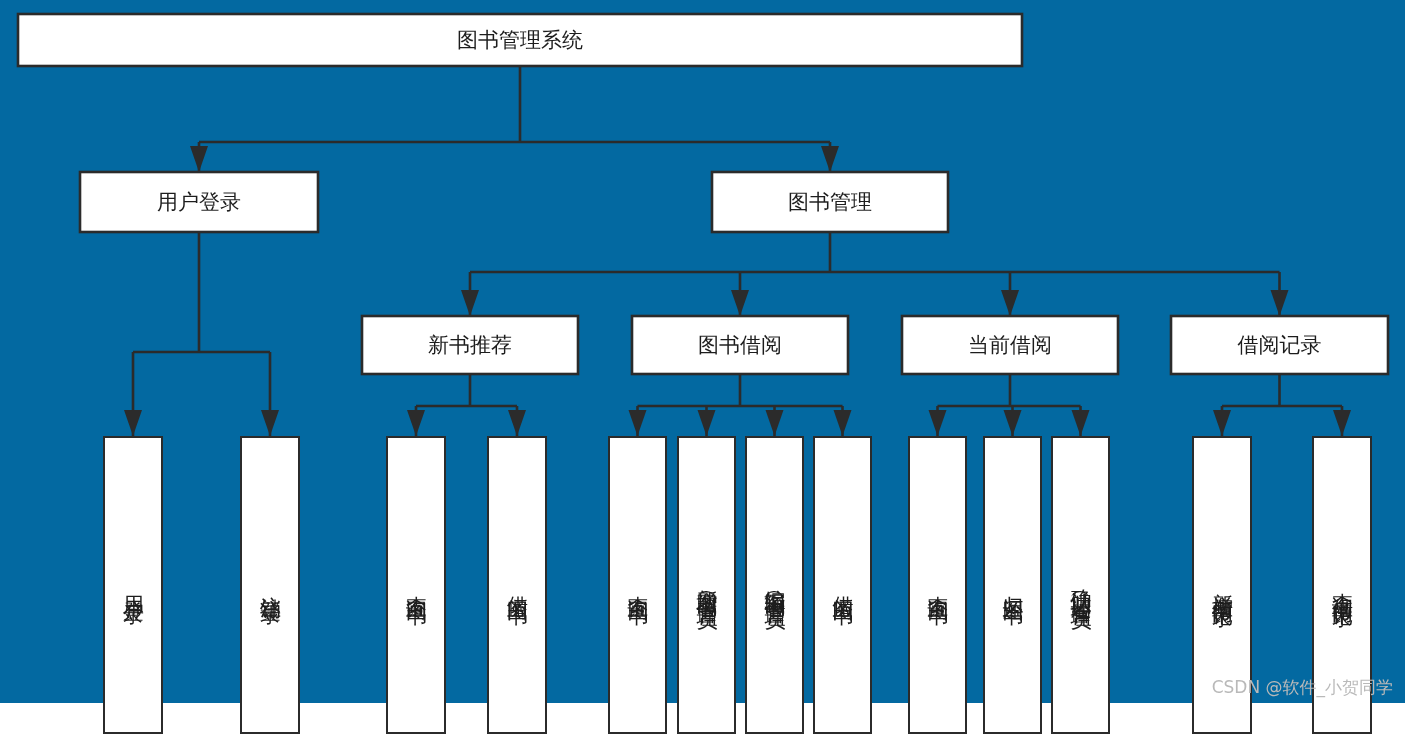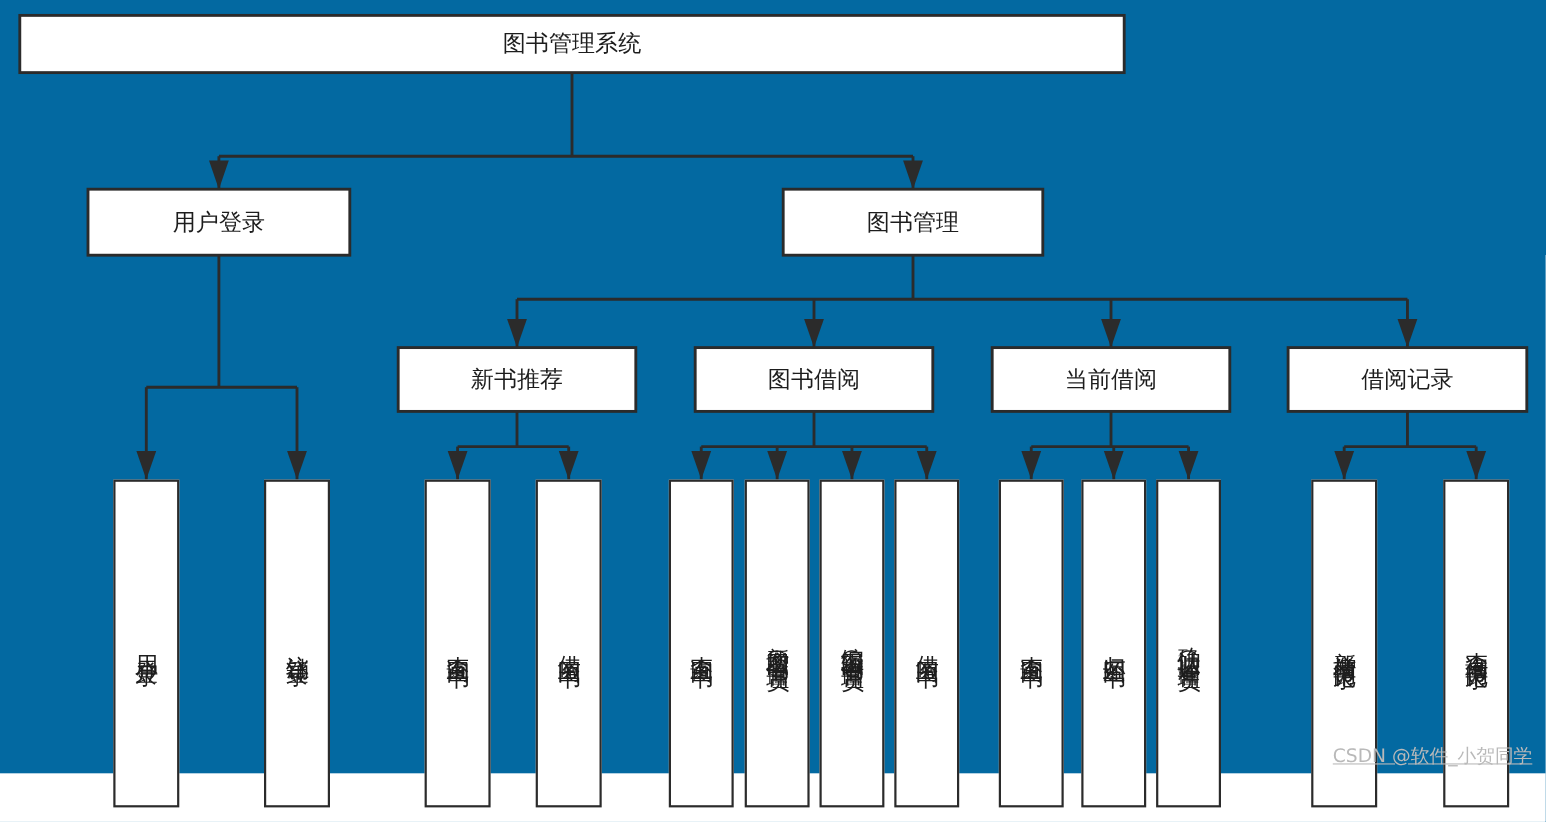--- a/index.html
+++ b/index.html
@@ -71,21 +71,20 @@
   }
   .watermark {
     position: absolute;
     right: 12px;
     bottom: 4px;
     font-family: "DejaVu Sans", "Liberation Sans", sans-serif;
     font-size: 17px;
     color: #b9b9b9;
     white-space: nowrap;
     user-select: none;
-    text-decoration: underline;
   }
 </style>
 </head>
 <body>
 
 <div id="diagram-root">
 
   <svg id="flow" viewBox="0 0 1405 747">
     <g id="connectors">
         <line x1="520" y1="66" x2="520" y2="142" class="conn"></line>

